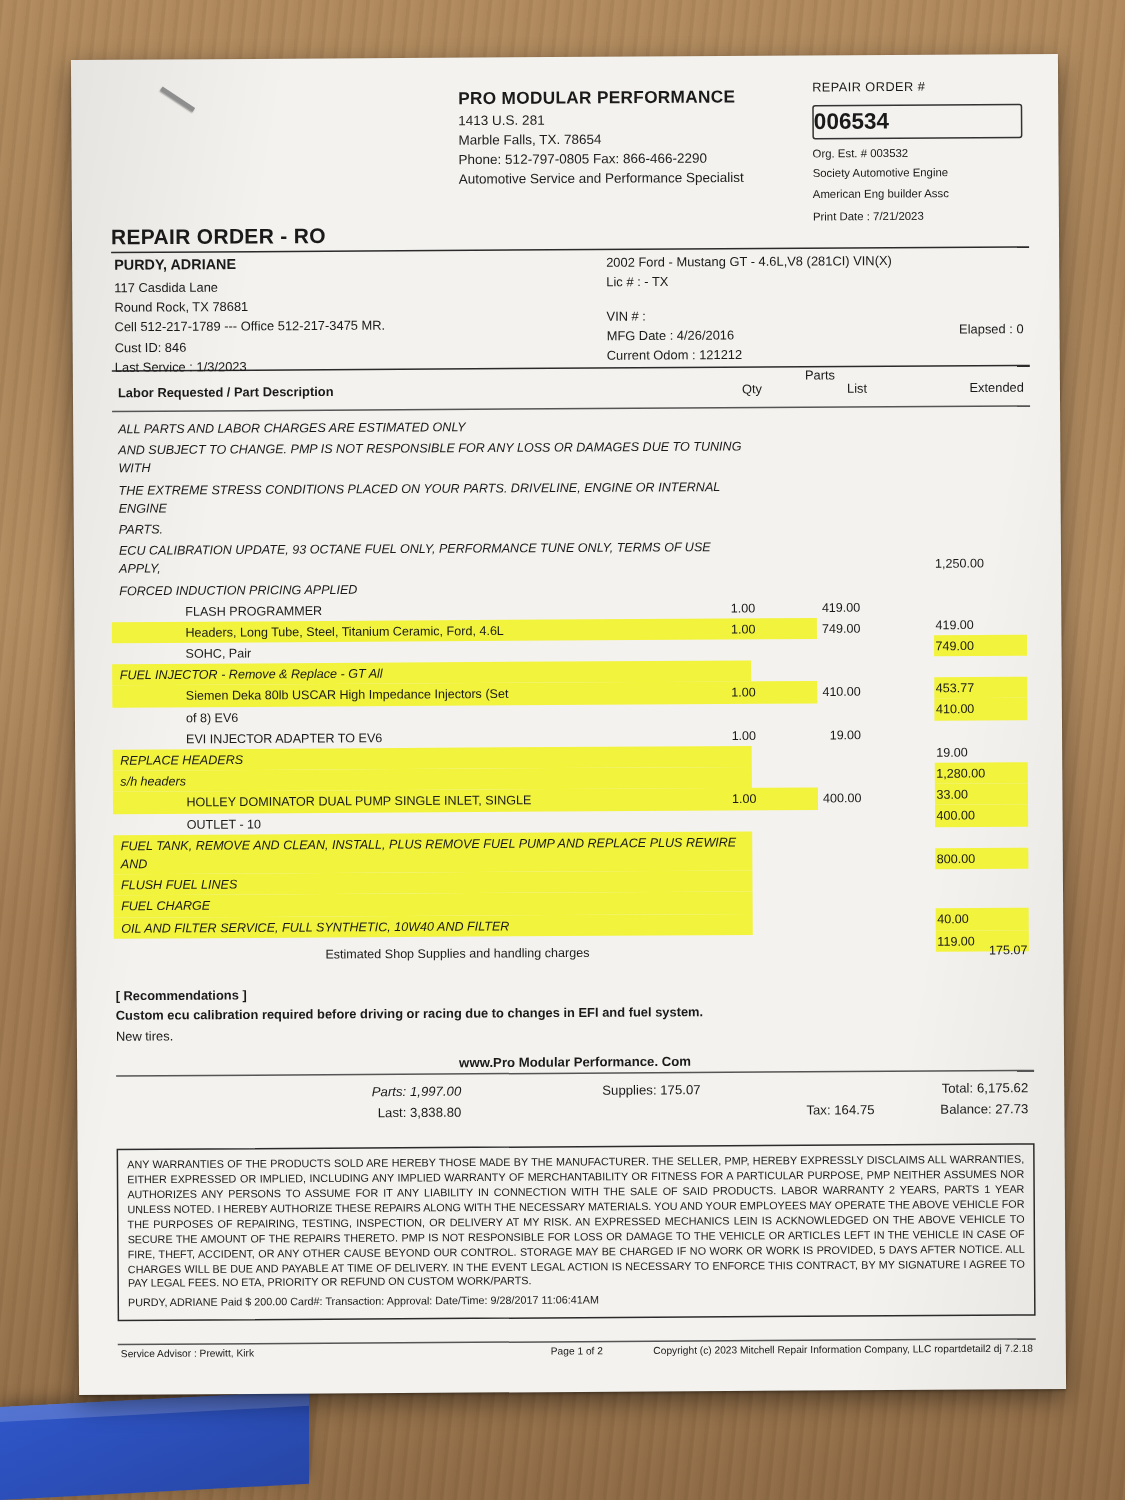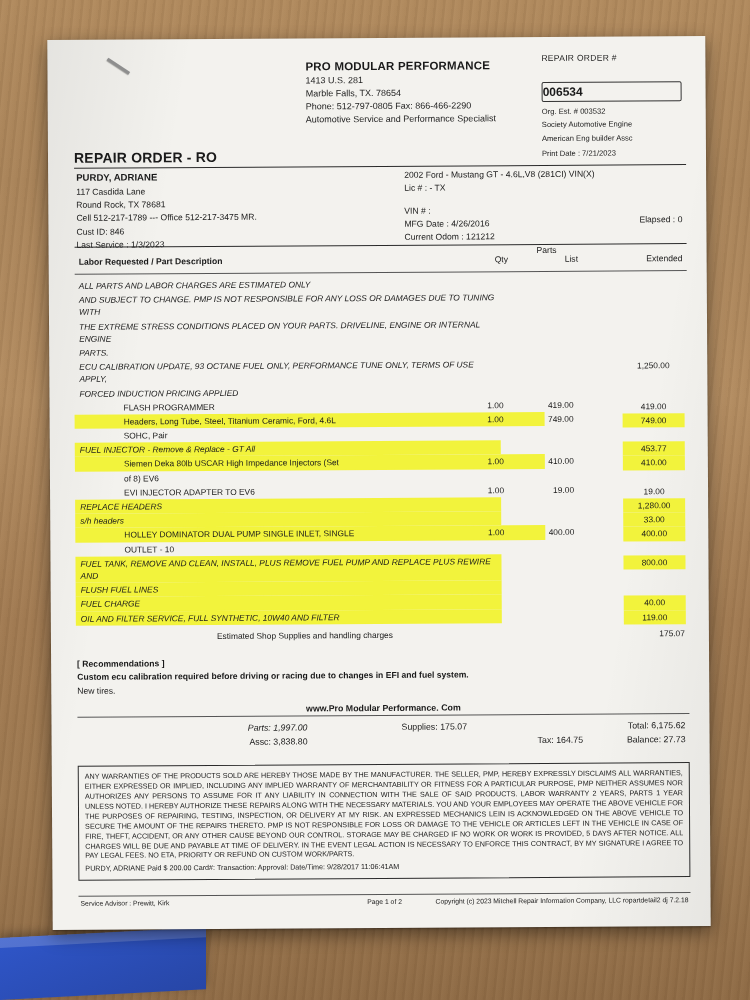--- a/index.html
+++ b/index.html
@@ -55,21 +55,21 @@
 
   .pg{position:absolute;left:26px;right:20px;top:16px;}
 
   
   .hdr{position:relative;height:92px;}
   .hdr-center{position:absolute;left:232px;top:6px;width:250px;}
   .co-name{font-weight:bold;font-size:11.5px;letter-spacing:.2px;}
   .co-line{font-size:9px;margin-top:3px;color:#1d1d1d;}
   .ro-box{position:absolute;right:4px;top:0px;width:140px;}
   .ro-title{font-size:8.5px;letter-spacing:.3px;}
-  .ro-num{border:1px solid #333;border-radius:2px;margin-top:19px;padding:2px 0;font-size:12px;font-weight:bold;}
+  .ro-num{border:1px solid #333;border-radius:2px;margin-top:7px;padding:2px 0;font-size:15px;font-weight:bold;}
   .ro-sub{font-size:7.6px;margin-top:3px;line-height:1.35;}
   .ro-sub.b{margin-top:5px;}
 
   h1.ro-head{
     font-size:14px;font-weight:bold;margin:2px 0 2px 0;letter-spacing:.2px;
   }
   .rule{border-bottom:1px solid #2b2b2b;}
   .rule-thin{border-bottom:1px solid #555;}
 
   
@@ -87,21 +87,21 @@
   .thead .list{position:absolute;left:478px;top:9px;padding-left:12px;}
   .thead .ext{position:absolute;right:4px;top:9px;}
 
   
   .items{position:relative;font-size:8.4px;line-height:1.45;padding-top:4px;}
   .row{position:relative;min-height:11px;padding:1px 0;}
   .row .desc{display:block;padding-left:4px;width:420px;}
   .row .desc.ind{padding-left:48px;}
   .row .qty{position:absolute;left:392px;top:1px;width:36px;text-align:right;}
   .row .list{position:absolute;left:452px;top:1px;width:46px;text-align:right;}
-  .row .ext{position:absolute;right:4px;top:3px;width:60px;text-align:center;}
+  .row .ext{position:absolute;right:4px;top:13px;width:60px;text-align:left;}
   .it{font-style:italic;}
   .hl{background:#f2f33c;box-shadow:0 0 0 1px #f2f33c;}
 
   .supplies-line{position:relative;font-size:8.4px;margin-top:6px;}
   .supplies-line .t{padding-left:140px;}
   .supplies-line .ext{position:absolute;right:4px;top:0;width:60px;text-align:right;}
 
   
   .recs{font-size:8.6px;line-height:1.6;margin-top:16px;}
   .recs .t{font-weight:bold;}
@@ -335,21 +335,21 @@
       <div class="t">[ Recommendations ]</div>
       <div class="b">Custom ecu calibration required before driving or racing due to changes in EFI and fuel system.</div>
       <div>New tires.</div>
     </div>
 
     <div class="website">www.Pro Modular Performance. Com</div>
     <div class="rule-thin" style="margin-top:2px"></div>
 
     <div class="totals">
       <span class="c1"><span>Parts:</span> <span>1,997.00</span></span>
-      <span class="c1b"><span>Assc:</span> <span>3,838.80</span></span>
+      <span class="c1b"><span>Last:</span> <span>3,838.80</span></span>
       <span class="c2"><span>Supplies:</span> <span>175.07</span></span>
       <span class="c3"><span>Tax:</span> <span>164.75</span></span>
       <span class="c4"><span>Total:</span> <span>6,175.62</span></span>
       <span class="c5"><span>Balance:</span> <span>27.73</span></span>
     </div>
 
     <div class="legal">
       <div>ANY WARRANTIES OF THE PRODUCTS SOLD ARE HEREBY THOSE MADE BY THE MANUFACTURER. THE SELLER, PMP, HEREBY EXPRESSLY DISCLAIMS ALL WARRANTIES, EITHER EXPRESSED OR IMPLIED, INCLUDING ANY IMPLIED WARRANTY OF MERCHANTABILITY OR FITNESS FOR A PARTICULAR PURPOSE, PMP NEITHER ASSUMES NOR AUTHORIZES ANY PERSONS TO ASSUME FOR IT ANY LIABILITY IN CONNECTION WITH THE SALE OF SAID PRODUCTS. LABOR WARRANTY 2 YEARS, PARTS 1 YEAR UNLESS NOTED.  I HEREBY AUTHORIZE THESE REPAIRS ALONG WITH THE NECESSARY MATERIALS. YOU AND YOUR EMPLOYEES MAY OPERATE THE ABOVE VEHICLE FOR THE PURPOSES OF REPAIRING, TESTING, INSPECTION, OR DELIVERY AT MY RISK. AN EXPRESSED MECHANICS LEIN IS ACKNOWLEDGED ON THE ABOVE VEHICLE TO SECURE THE AMOUNT OF THE REPAIRS THERETO. PMP IS NOT RESPONSIBLE FOR LOSS OR DAMAGE TO THE VEHICLE OR ARTICLES LEFT IN THE VEHICLE IN CASE OF FIRE, THEFT, ACCIDENT, OR ANY OTHER CAUSE BEYOND OUR CONTROL. STORAGE MAY BE CHARGED IF NO WORK OR WORK IS PROVIDED, 5 DAYS AFTER NOTICE. ALL CHARGES WILL BE DUE AND PAYABLE AT TIME OF DELIVERY. IN THE EVENT LEGAL ACTION IS NECESSARY TO ENFORCE THIS CONTRACT, BY MY SIGNATURE I AGREE TO PAY LEGAL FEES. NO ETA, PRIORITY OR REFUND ON CUSTOM WORK/PARTS.</div>
       <div class="sig">PURDY, ADRIANE  Paid $ 200.00 Card#:   Transaction:   Approval:   Date/Time: 9/28/2017  11:06:41AM</div>
     </div>

